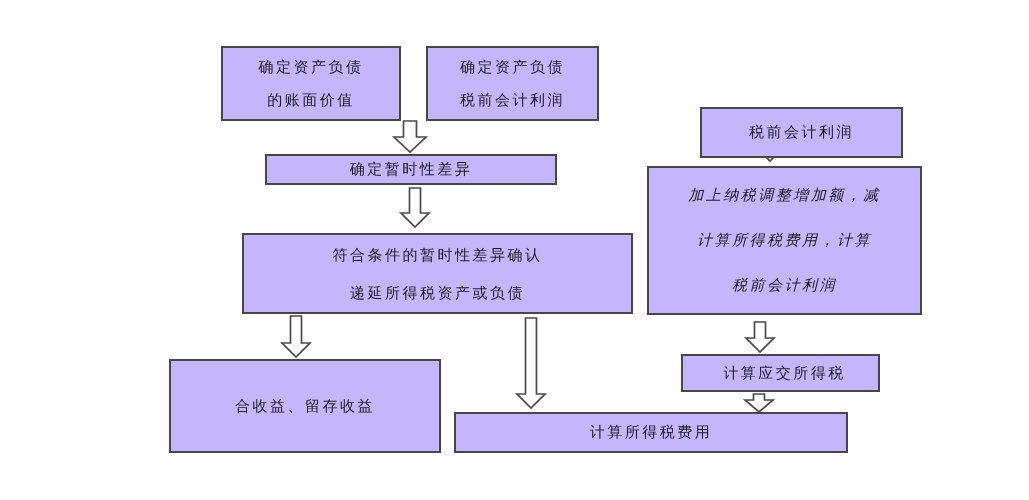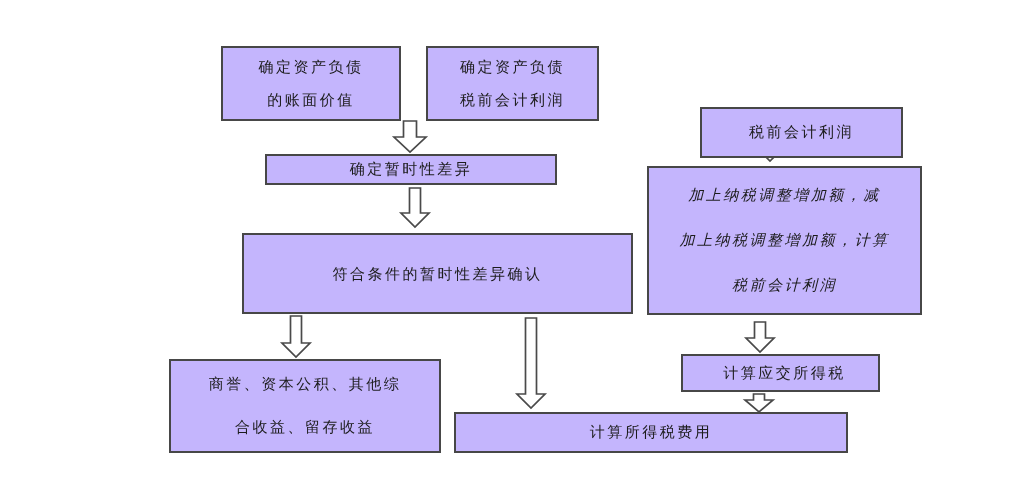--- a/index.html
+++ b/index.html
@@ -76,34 +76,34 @@
   <div class="box" style="left:700px; top:71px; width:203px; height:51px;margin-top:36px;">
     <span class="line">税前会计利润</span>
   </div>
 
   <div class="box" style="left:265px; top:154px; width:292px; height:31px;">
     <span class="line">确定暂时性差异</span>
   </div>
 
   <div class="box lh38" style="left:242px; top:233px; width:391px; height:81px;">
     <span class="line">符合条件的暂时性差异确认</span>
+    <span class="line">递延所得税资产或负债</span>
   </div>
 
   <div class="box lh45" style="left:647px; top:166px; width:275px; height:149px;font-style:italic;">
     <span class="line">加上纳税调整增加额，减</span>
-    <span class="line">加上纳税调整增加额，计算</span>
+    <span class="line">计算所得税费用，计算</span>
     <span class="line">税前会计利润</span>
   </div>
 
   <div class="box" style="left:681px; top:354px; width:199px; height:38px;padding-left:8px;">
     <span class="line">计算应交所得税</span>
   </div>
 
   <div class="box lh43" style="left:169px; top:359px; width:272px; height:94px;">
-    <span class="line">商誉、资本公积、其他综</span>
     <span class="line">合收益、留存收益</span>
   </div>
 
   <div class="box" style="left:454px; top:412px; width:394px; height:41px;">
     <span class="line">计算所得税费用</span>
   </div>
 
 </div>
 
 </body></html>

